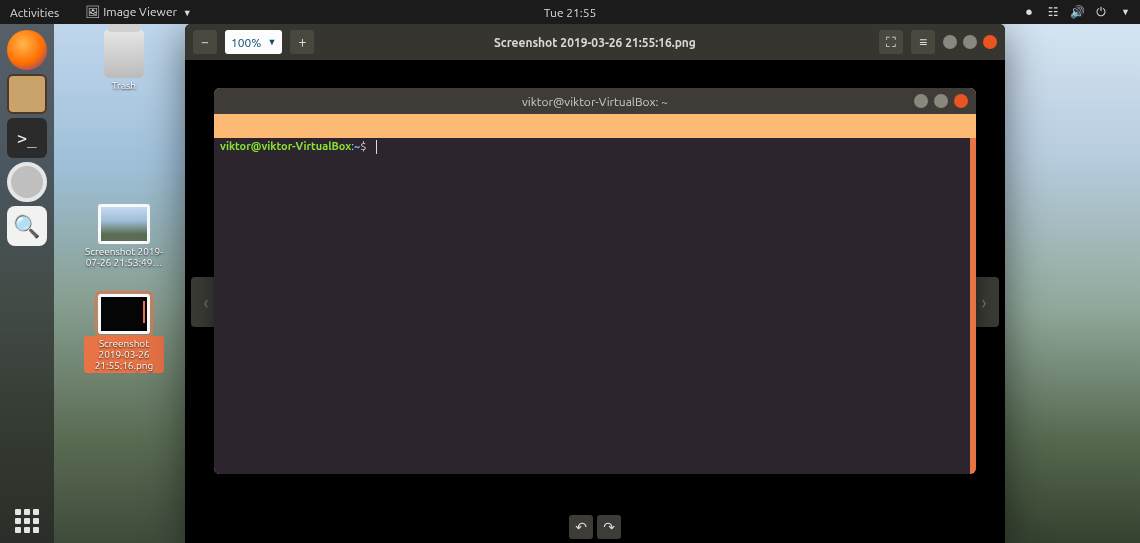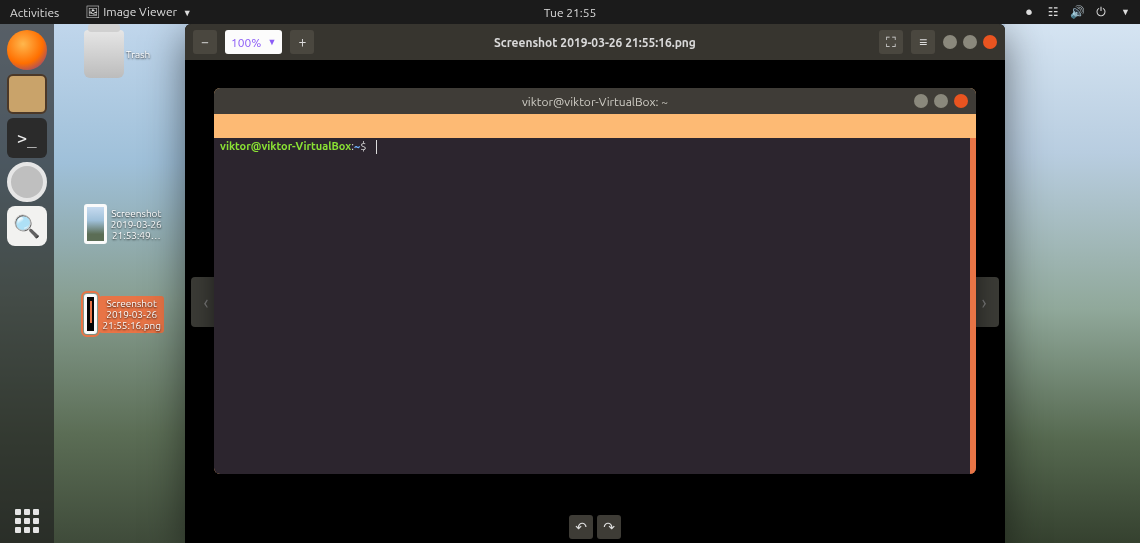--- a/index.html
+++ b/index.html
@@ -18,37 +18,37 @@
   .dock-item.active{background:rgba(255,255,255,0.18);}
   .dock-item.firefox{background:radial-gradient(circle at 40% 35%,#ffb74d 0%,#ff6f00 55%,#5e35b1 100%);border-radius:50%;}
   .dock-item.files{background:#c9a36a;border-radius:6px;border:2px solid #4b3828;}
   .dock-item.term{background:#2b2b2b;color:#eee;font-family:monospace;font-size:16px;}
   .dock-item.screenshot{background:#bfbfbf;border-radius:50%;border:4px solid #e6e6e6;}
   .dock-item.viewer{background:#f2f2f0;border-radius:8px;}
   .dock-apps{margin-top:auto;margin-bottom:10px;color:#eee;font-size:22px;display:grid;grid-template-columns:repeat(3,6px);grid-template-rows:repeat(3,6px);gap:3px;}
   .dock-apps span{width:6px;height:6px;background:#e5e5e5;border-radius:1px;}
   
   .desktop{position:absolute;top:24px;left:54px;right:0;bottom:0;z-index:10;}
-  .di{position:absolute;width:80px;display:flex;flex-direction:row;align-items:center;font-size:10px;color:#fff;text-align:center;text-shadow:0 1px 2px rgba(0,0,0,.9);gap:2px;cursor:pointer;}
+  .di{position:absolute;width:80px;display:flex;flex-direction:column;align-items:center;font-size:10px;color:#fff;text-align:center;text-shadow:0 1px 2px rgba(0,0,0,.9);gap:2px;cursor:pointer;}
   .di .thumb{width:52px;height:40px;border-radius:3px;}
   .di.selected .lbl{background:#e87446;color:#fff;border-radius:3px;padding:2px 3px;}
   .di.selected .thumb{outline:2px solid #e87446;outline-offset:1px;}
   .trash-can{width:40px;height:48px;background:linear-gradient(180deg,#e6e6e6,#bcbcbc);border-radius:4px 4px 6px 6px;position:relative;}
   .trash-can:before{content:"";position:absolute;top:-6px;left:4px;right:4px;height:8px;background:#d0d0d0;border-radius:3px;}
   .vid-thumb{background:#222;border:2px solid #555;position:relative;}
   .vid-thumb:before,.vid-thumb:after{content:"";position:absolute;top:2px;bottom:2px;width:6px;background:repeating-linear-gradient(180deg,#888 0 3px,#222 3px 6px);}
   .vid-thumb:before{left:2px;} .vid-thumb:after{right:2px;}
   .img-thumb{background:linear-gradient(180deg,#c6daef 0%,#9fc0d9 40%,#5b6d55 80%);border:3px solid #fafafa;}
   .img-thumb.dark{background:#050505;border:3px solid #fafafa;position:relative;}
   .img-thumb.dark:after{content:"";position:absolute;top:4px;right:2px;bottom:8px;width:2px;background:#e87446;}
   
   .iv-window{position:absolute;top:24px;left:185px;width:820px;height:519px;background:#000;border-radius:6px 6px 0 0;overflow:hidden;z-index:40;box-shadow:0 10px 40px rgba(0,0,0,.5);}
   .iv-header{height:36px;background:#37352f;display:flex;align-items:center;padding:0 8px;gap:8px;color:#ddd;font-size:12px;}
   .hdr-btn{width:24px;height:24px;background:#4a473f;border-radius:3px;display:flex;align-items:center;justify-content:center;cursor:pointer;color:#ddd;font-size:14px;}
-  .zoom-box{height:24px;background:#fcfcfc;color:#8b5cf6;border-radius:3px;padding:0 6px;display:flex;align-items:center;gap:6px;cursor:pointer;font-size:12px;}
+  .zoom-box{height:24px;background:#fcfcfc;color:#0c4a6e;border-radius:3px;padding:0 6px;display:flex;align-items:center;gap:6px;cursor:pointer;font-size:12px;}
   .iv-title{position:absolute;left:50%;transform:translateX(-50%);font-weight:600;color:#d9d9d9;}
   .hdr-right{margin-left:auto;display:flex;align-items:center;gap:8px;}
   .win-dots{display:flex;gap:6px;}
   .win-dot{width:14px;height:14px;border-radius:50%;}
   .win-dot.min{background:#8a887c;} .win-dot.max{background:#8a887c;} .win-dot.close{background:#e95420;}
   .iv-stage{position:absolute;top:36px;left:0;right:0;bottom:0;background:#000;}
   .nav-btn{position:absolute;top:50%;transform:translateY(-50%);width:30px;height:50px;background:rgba(65,65,60,.9);color:#777;display:flex;align-items:center;justify-content:center;font-size:18px;cursor:pointer;border-radius:4px;}
   .nav-btn.prev{left:6px;} .nav-btn.next{right:6px;}
   .iv-bottom{position:absolute;left:50%;bottom:4px;transform:translateX(-50%);display:flex;gap:4px;}
   .iv-bottom .hdr-btn{background:#3e3c36;}
@@ -108,21 +108,21 @@
   </div>
 </div>
 
 <div class="desktop">
   <div class="di" style="top:6px;left:30px">
     <div class="trash-can"></div>
     <div class="lbl">Trash</div>
   </div>
   <div class="di" style="top:180px;left:30px">
     <div class="thumb img-thumb"></div>
-    <div class="lbl">Screenshot 2019-03-26 21:53:49…</div>
+    <div class="lbl">Screenshot 2019-07-26 21:53:49…</div>
   </div>
   <div class="di selected" style="top:270px;left:30px">
     <div class="thumb img-thumb dark"></div>
     <div class="lbl">Screenshot 2019-03-26 21:55:16.png</div>
   </div>
 </div>
 
 <div class="right-strip"></div>
 
 <div class="iv-window">

